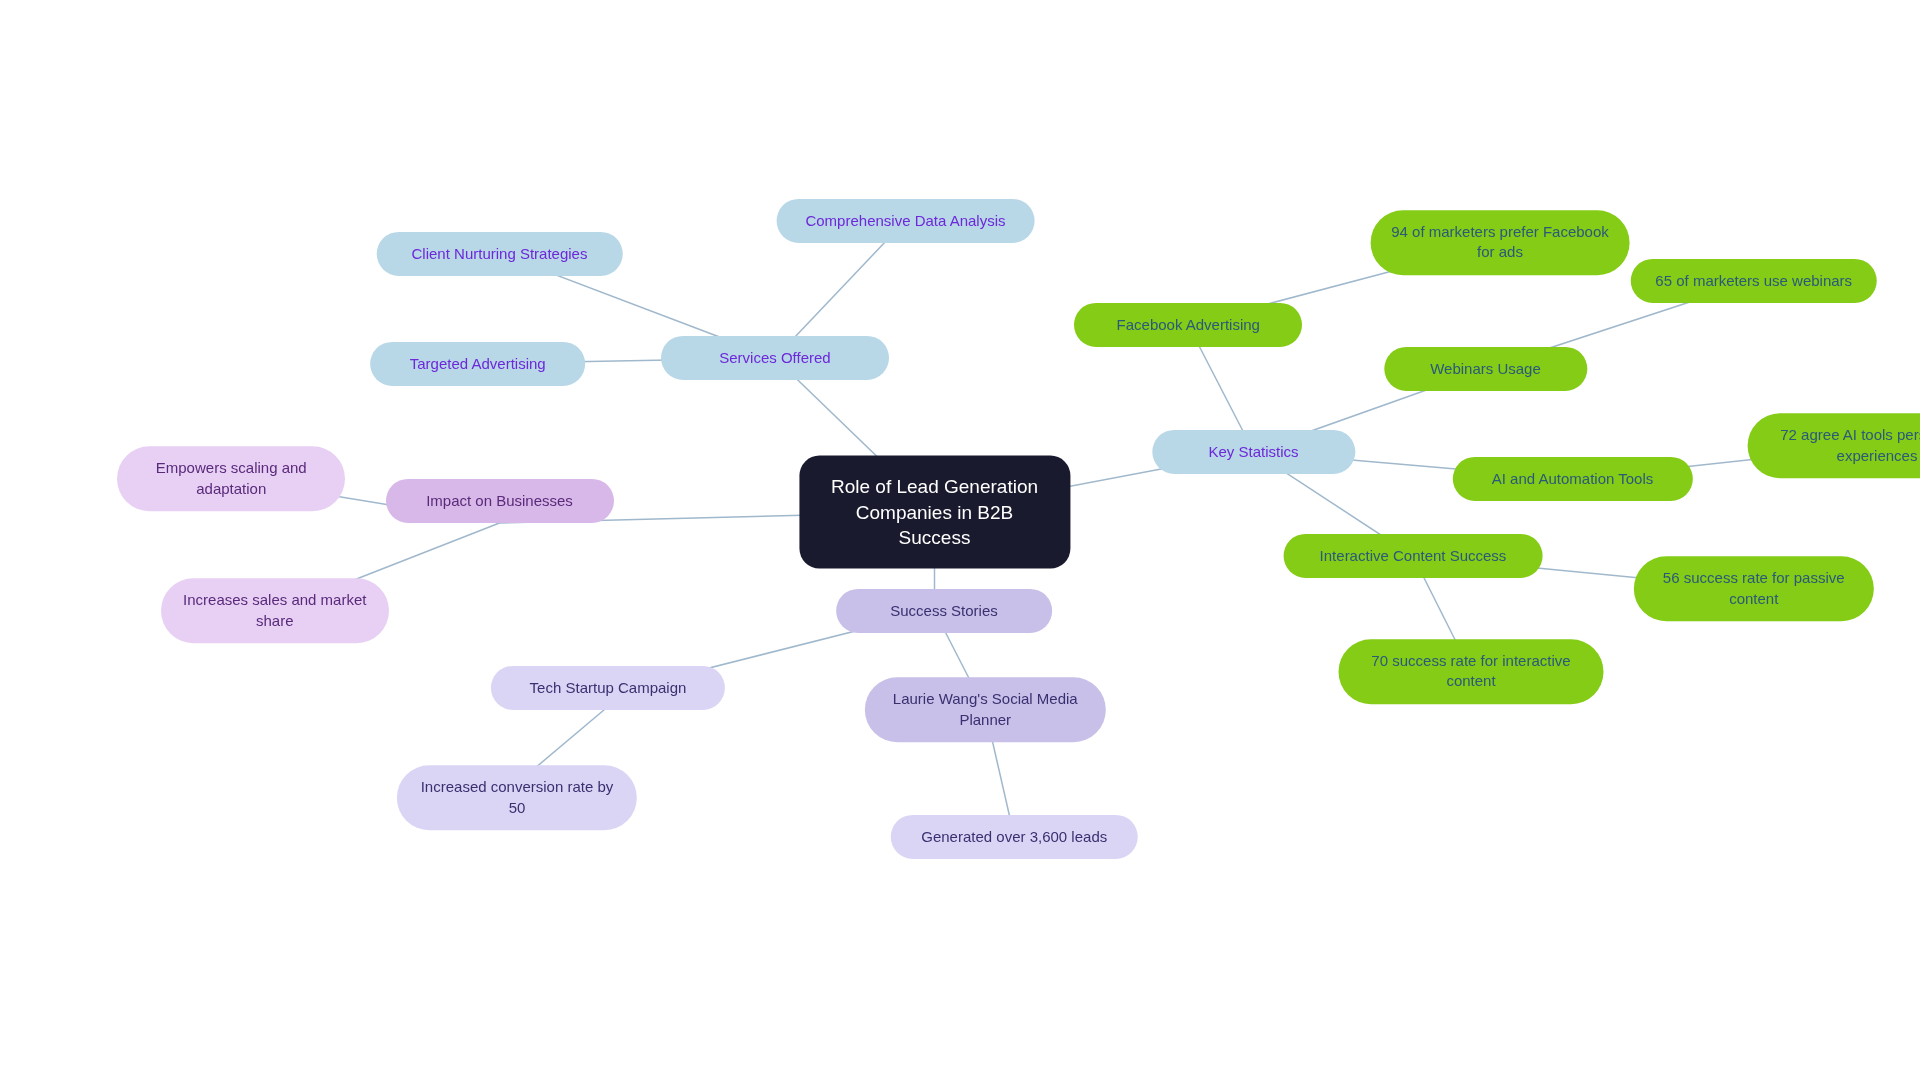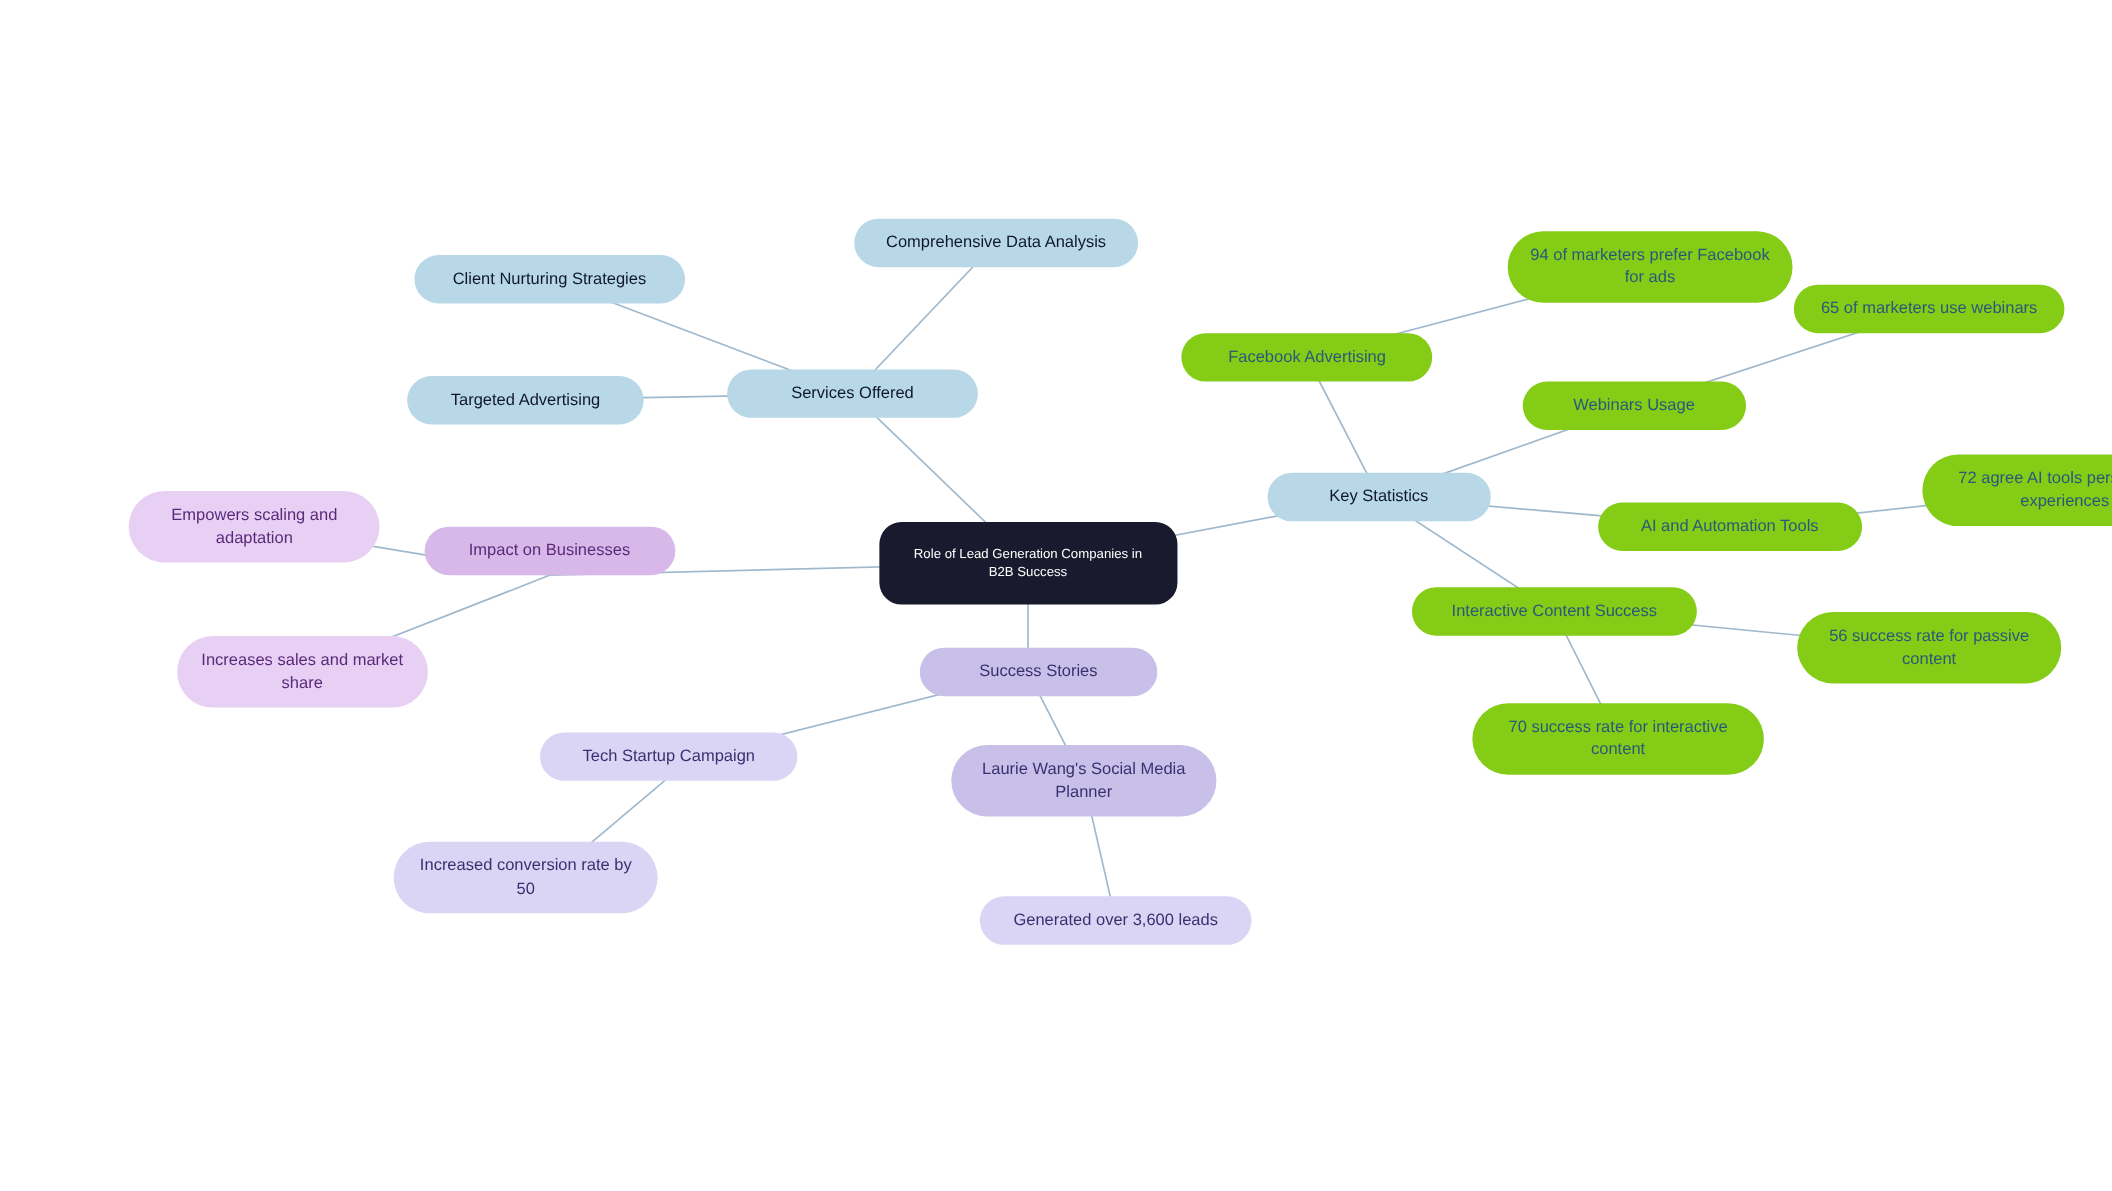--- a/index.html
+++ b/index.html
@@ -32,28 +32,28 @@
       border-radius: 50px;
       padding: 12px 20px;
       font-size: 15px;
       line-height: 1.35;
       cursor: default;
       transform: translate(-50%, -50%);
     }
     .node-center {
       background: #1a1a2e;
       color: #fff;
-      font-size: 12px;
+      font-size: 19px;
       border-radius: 20px;
       width: 220px;
       padding: 18px 22px;
     }
     .node-blue {
       background: #b8d8e8;
-      color: #0f172a;
+      color: #6d28d9;
       border: none;
     }
     .node-blue-light {
       background: #84cc16;
       color: #2a5a7a;
     }
     .node-purple {
       background: #d8b8e8;
       color: #5a2a7a;
     }
@@ -122,21 +122,21 @@
       </div>
       <div class="node node-purple-light" style="left: 274.75px; top: 611px; width: 228.012px; min-height: 65.45px;">
         <span>Increases sales and market share</span>
       </div>
       <div class="node node-lavender" style="left: 944px; top: 611px; width: 215.688px;">
         <span>Success Stories</span>
       </div>
       <div class="node node-lavender-light" style="left: 608px; top: 688px; width: 234.175px;">
         <span>Tech Startup Campaign</span>
       </div>
-      <div class="node node-lavender-light" style="left: 478px; top: 798px; width: 240.338px; min-height: 65.45px; align-items: center;">
+      <div class="node node-lavender-light" style="left: 517px; top: 798px; width: 240.338px; min-height: 65.45px; align-items: center;">
         <span>Increased conversion rate by 50</span>
       </div>
       <div class="node node-lavender" style="left: 985.25px; top: 710px; width: 240.338px; min-height: 65.45px;">
         <span>Laurie Wang's Social Media Planner</span>
       </div>
       <div class="node node-lavender-light" style="left: 1014.25px; top: 836.5px; width: 246.5px;">
         <span>Generated over 3,600 leads</span>
       </div>
       <div class="node node-blue" style="left: 1253.5px; top: 451.5px; width: 203.362px;">
         <span>Key Statistics</span>

